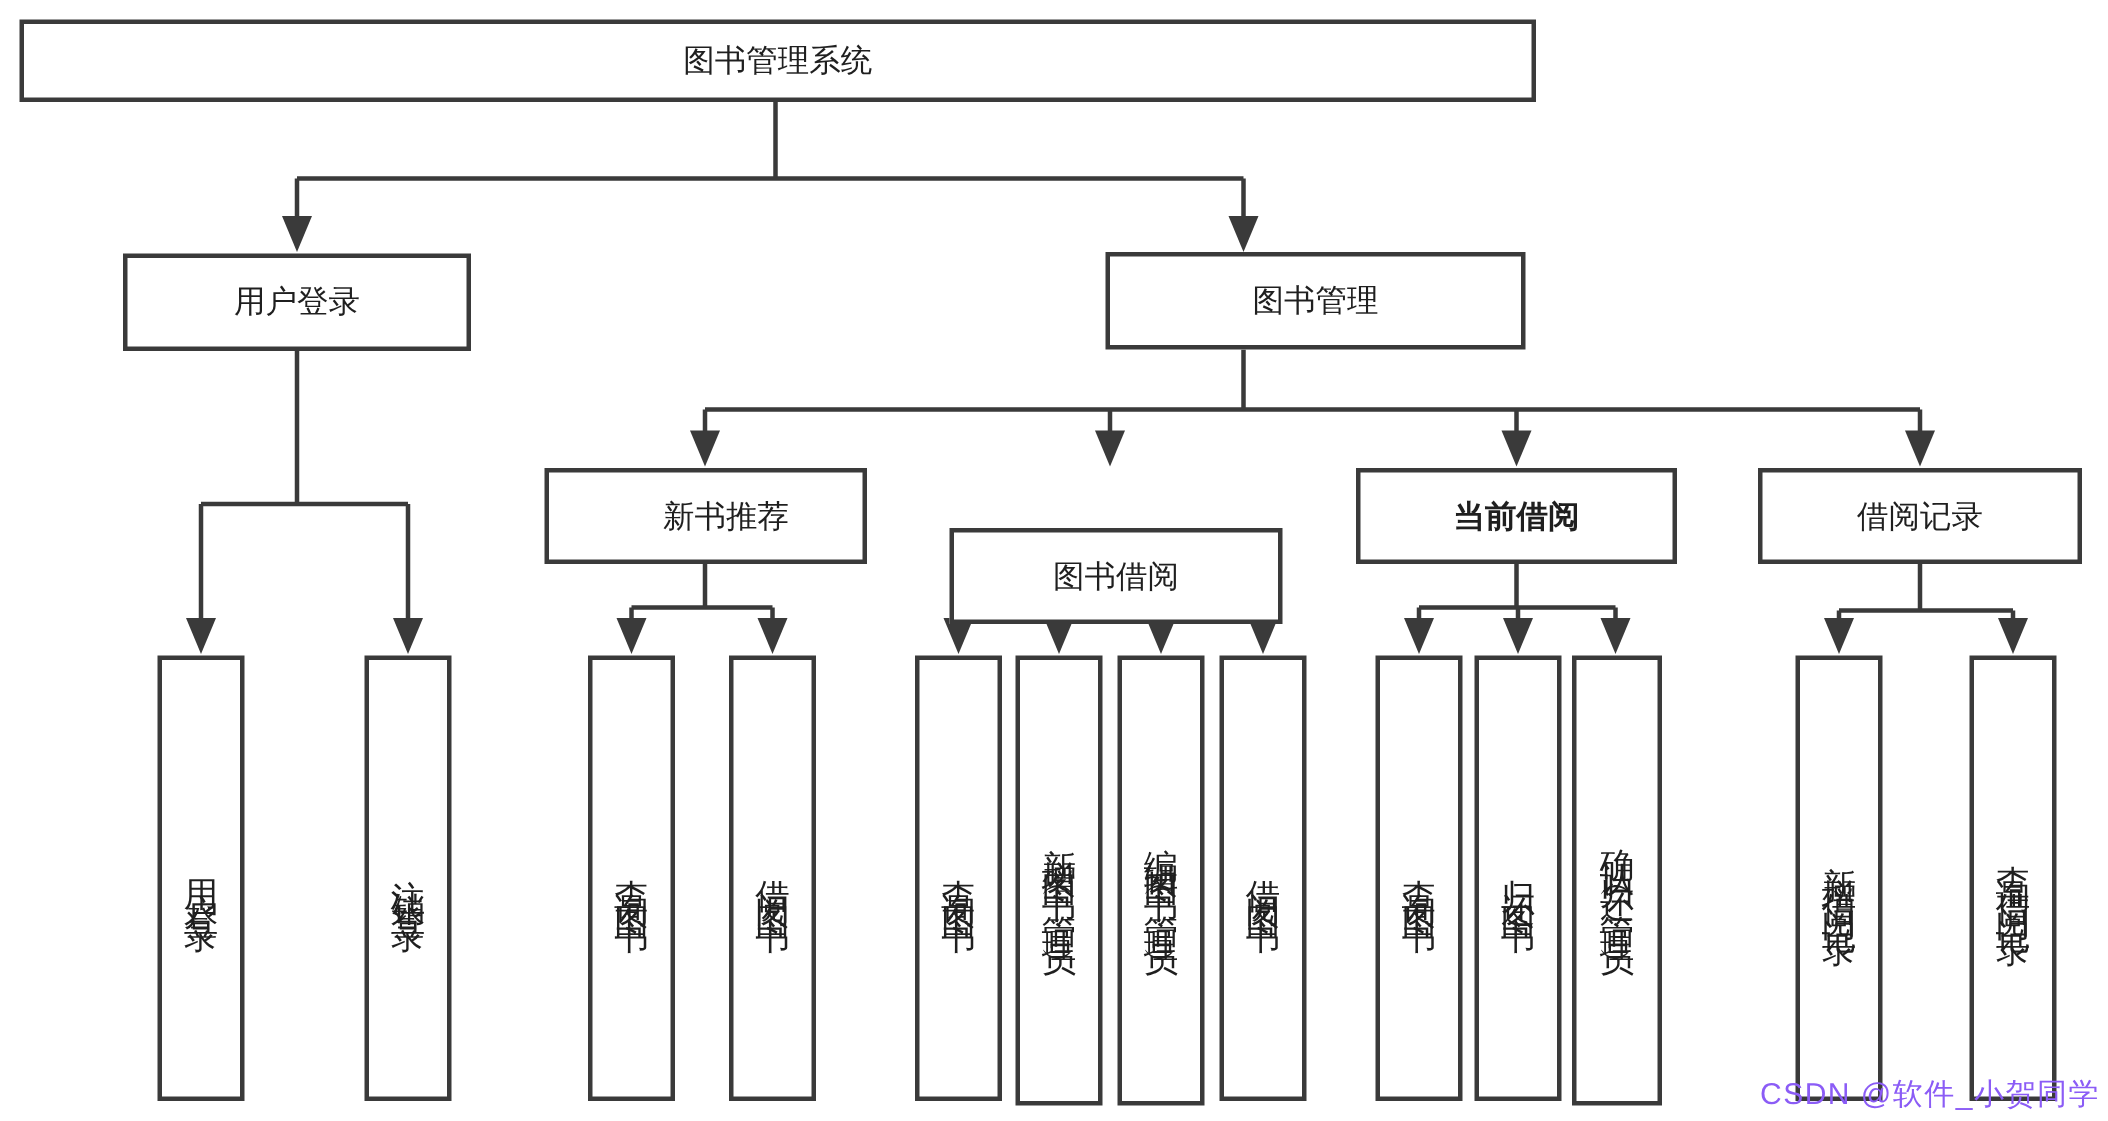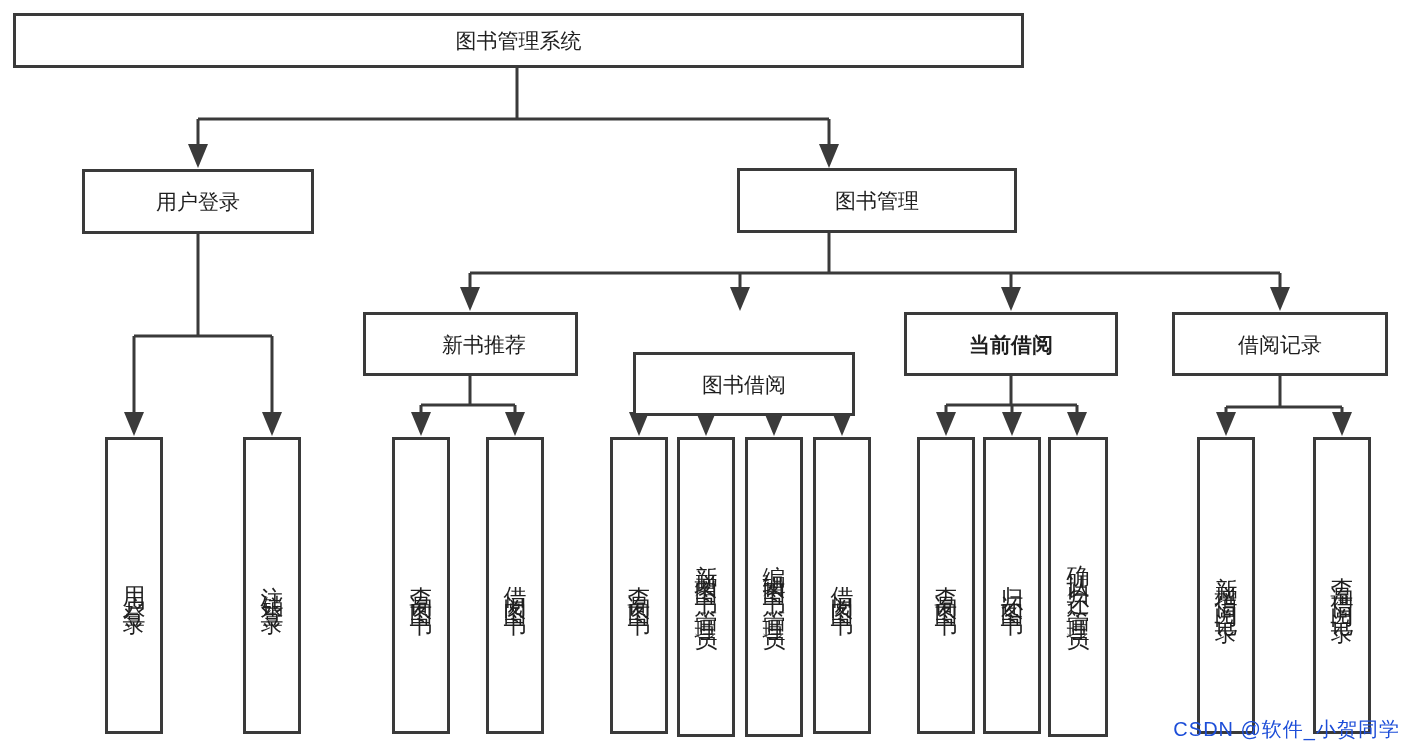--- a/index.html
+++ b/index.html
@@ -21,21 +21,21 @@
   .box .lbl{white-space:nowrap;}
   .vbox .lbl{
     writing-mode:vertical-rl;
     text-orientation:mixed;
     font-size:23px;
     letter-spacing:9px;
     white-space:nowrap;
   }
   .watermark{
     position:absolute;right:5px;bottom:4px;
-    font-size:20px;color:#1d4ed8;z-index:9;
+    font-size:20px;color:#8b5cf6;z-index:9;
     white-space:nowrap;letter-spacing:1px;
   }
 </style>
 </head>
 <body>
 
 <div class="stage">
 
   <svg class="wires" width="1405" height="747" viewBox="0 0 1405 747">
 

